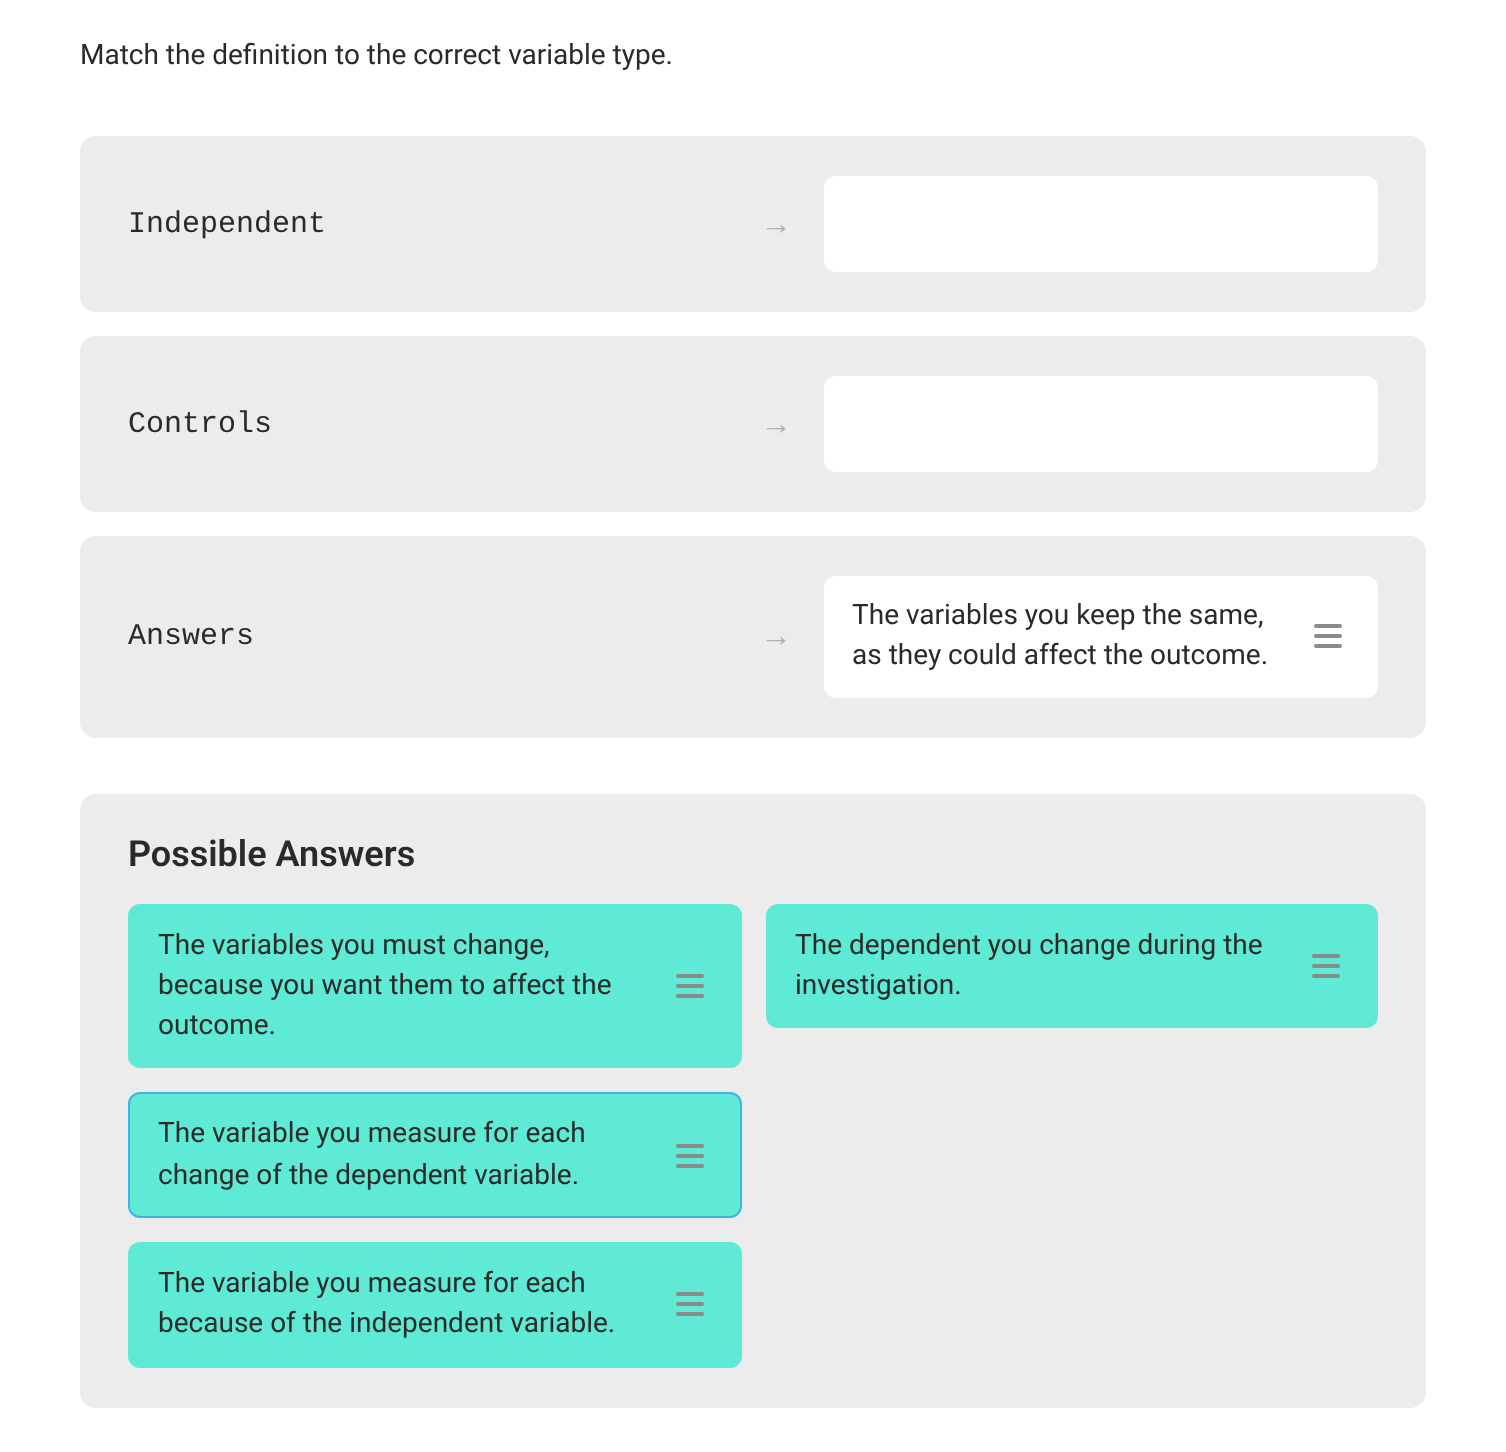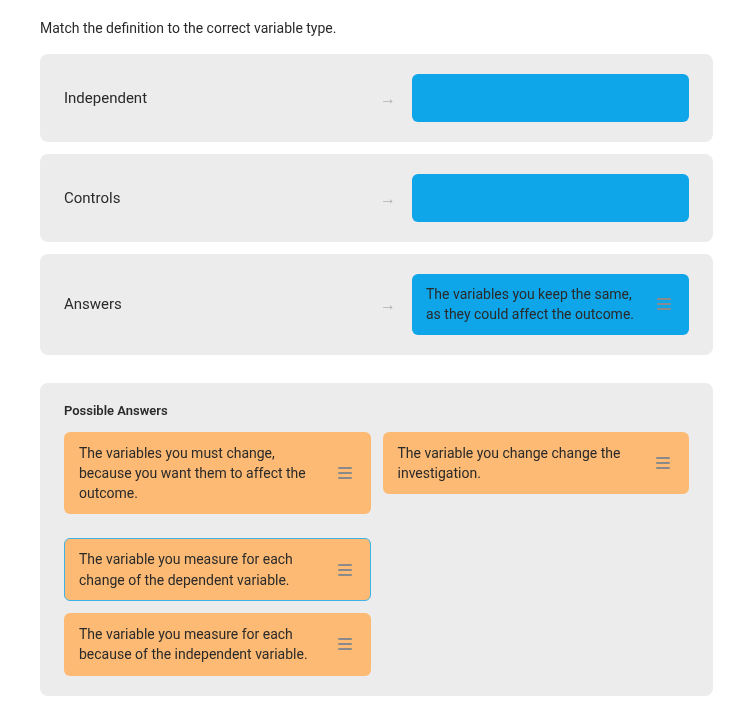--- a/index.html
+++ b/index.html
@@ -10,44 +10,45 @@
     body {
       font-family: -apple-system, BlinkMacSystemFont, 'Segoe UI', Roboto, sans-serif;
       background: #ffffff;
       padding: 20px 40px;
       color: #2a2a2a;
       width: 753px;
     }
     .question-text {
       font-size: 14px;
       color: #2a2a2a;
-      margin-bottom: 18px;
+      margin-bottom: 32px;
     }
     .match-row {
       background: #ececec;
       border-radius: 8px;
       padding: 20px 24px;
       margin-bottom: 12px;
       display: flex;
       align-items: center;
       gap: 16px;
     }
     .match-label {
       flex: 0 0 300px;
       font-size: 15px;
       color: #2a2a2a;
+      font-family: Liberation Mono, monospace;
     }
     .arrow {
       color: #b0b0b0;
       font-size: 16px;
       flex: 0 0 auto;
     }
     .drop-zone {
       flex: 1;
-      background: #0ea5e9;
+      background: #ffffff;
       border-radius: 6px;
       min-height: 48px;
       display: flex;
       align-items: center;
       padding: 10px 14px;
       gap: 10px;
     }
     .drop-zone-text {
       flex: 1;
       font-size: 14px;
@@ -70,42 +71,41 @@
       background: #8a8a8a;
       border-radius: 1px;
     }
     .answers-container {
       background: #ececec;
       border-radius: 8px;
       padding: 20px 24px;
       margin-top: 28px;
     }
     .answers-title {
-      font-size: 13px;
+      font-size: 18px;
       font-weight: 600;
       color: #2a2a2a;
       margin-bottom: 14px;
     }
     .answers-grid {
       display: grid;
       grid-template-columns: 1fr 1fr;
       gap: 12px;
     }
     .answer-card {
-      background: #fdba74;
+      background: #5eead4;
       border-radius: 6px;
       padding: 10px 14px;
       display: flex;
       align-items: center;
       gap: 10px;
       border: 1px solid transparent;
     }
     .answer-card.selected {
       border: 1.5px solid #3db4e8;
-      margin-top: 12px;
     }
     .answer-text {
       flex: 1;
       font-size: 14px;
       color: #2a2a2a;
       line-height: 1.45;
     }
     .col-left {
       display: flex;
       flex-direction: column;
@@ -175,21 +175,21 @@
         <div class="answer-text">The variable you measure for each because of the independent variable.</div>
         <div class="drag-handle">
             <span></span>
             <span></span>
             <span></span>
           </div>
       </div>
     </div>
     <div class="col-right">
       <div class="answer-card">
-        <div class="answer-text">The variable you change change the investigation.</div>
+        <div class="answer-text">The dependent you change during the investigation.</div>
         <div class="drag-handle">
             <span></span>
             <span></span>
             <span></span>
           </div>
       </div>
     </div>
   </div>
 </div>
 

